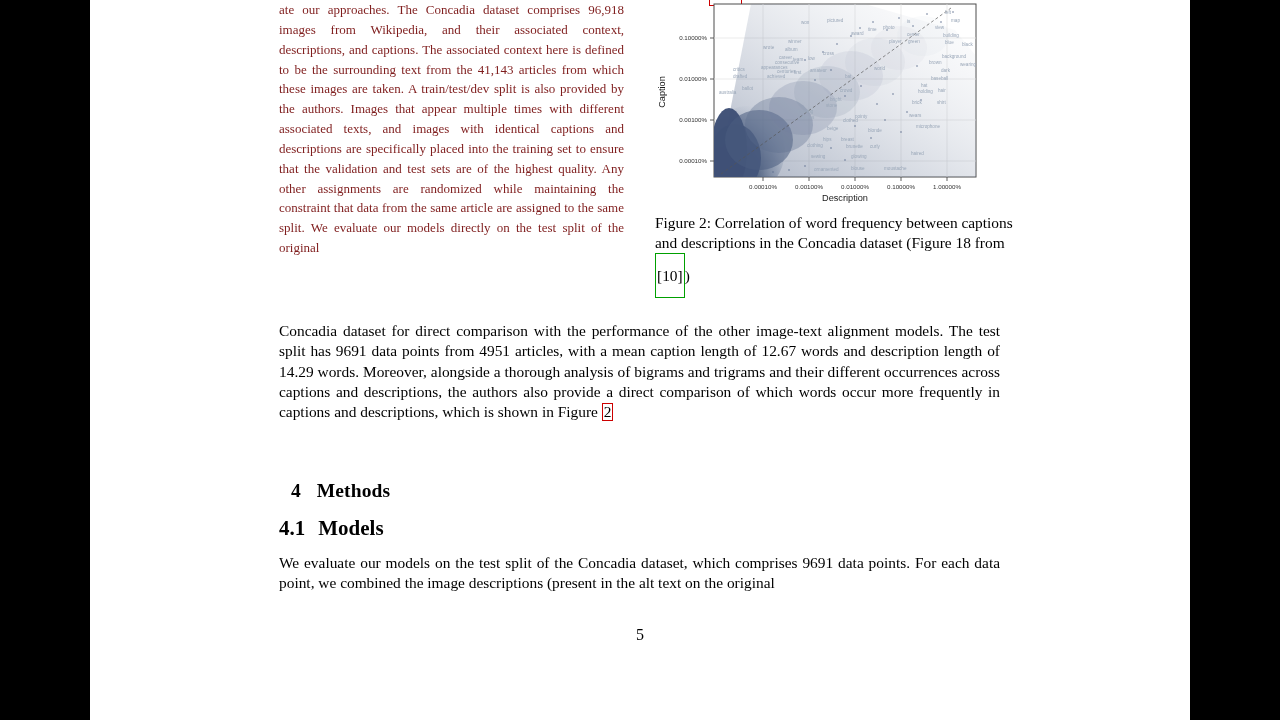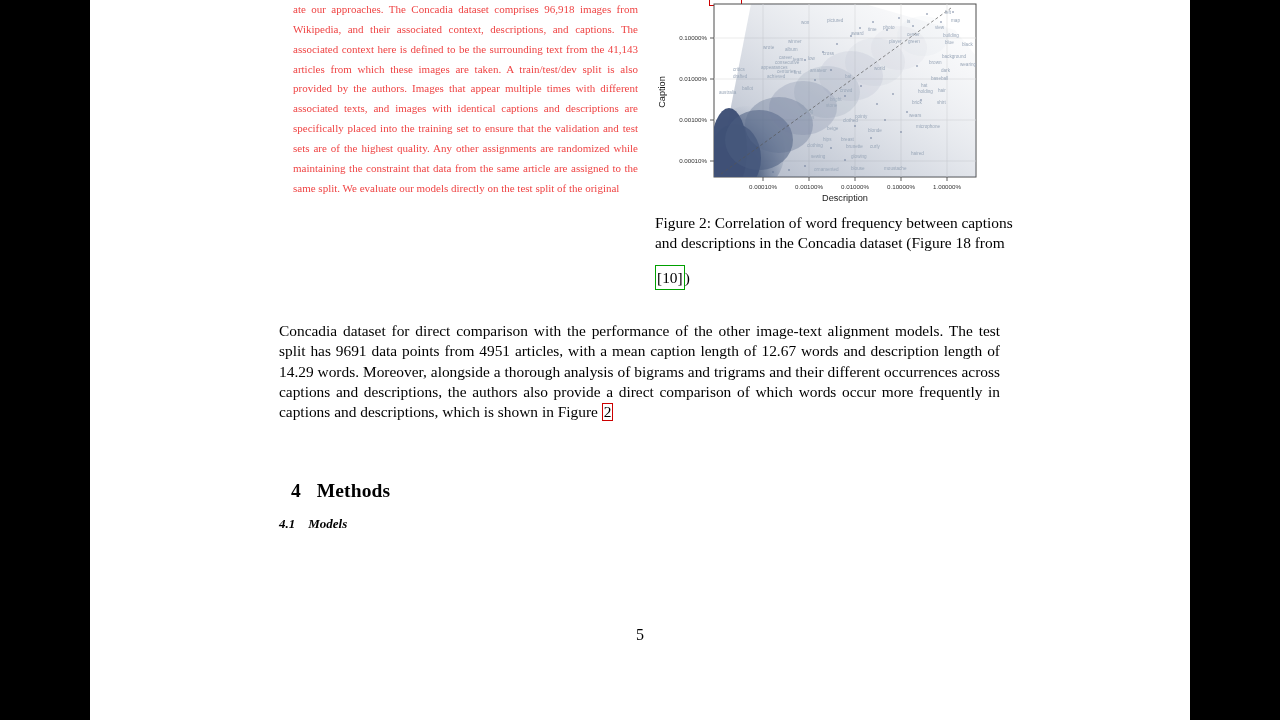--- a/index.html
+++ b/index.html
@@ -29,27 +29,27 @@
 
   
   .top-area {
     position: absolute;
     left: 189px;        
     top: 0px;
     width: 721px;       
   }
   .col-left {
     position: absolute;
-    left: 14px;
+    left: 0px;
     top: 0px;
     width: 345px;
-    font-size: 11px;
+    font-size: 13px;
     line-height: 19.85px;
     text-align: justify;
-    color: #ef4444;
+    color: #7f1d1d;
     hyphens: manual;
   }
   .col-left p { margin: 0; }
   .col-right {
     position: absolute;
     left: 374px;
     top: 0px;
     width: 360px;
   }
 
@@ -64,22 +64,22 @@
   .fig-caption {
     margin-top: 8px;
     font-size: 15.4px;
     line-height: 20px;
     color: #000;
     text-align: left;
     width: 360px;
   }
   .greenbox {
     border: 1.3px solid #00a000;
-    padding: 4px 1px;
-    margin: 12px 0px;
+    padding: 14px 1px;
+    margin: 0 0px;
     display: inline-block;
     line-height: 1.0;
   }
   .redbox {
     border: 1.3px solid #cc0000;
     padding: 0 1px;
     display: inline-block;
     line-height: 1.0;
   }
 
@@ -116,23 +116,22 @@
     font-weight: bold;
     letter-spacing: 0.1px;
   }
   h2.sec .num { margin-right: 16px; }
 
   h3.subsec {
     position: absolute;
     left: 189px;
     top: 516px;
     margin: 0;
-    font-size: 13px;
+    font-size: 21px;
     font-weight: bold;
-    font-style: italic;
   }
   h3.subsec .num { margin-right: 13px; }
 
   .para-last {
     position: absolute;
     left: 189px;
     top: 553px;
     width: 721px;
     font-size: 15.4px;
     line-height: 20.3px;
@@ -375,17 +374,20 @@
     </div>
 
     <h2 class="sec">
       <span class="num">4</span><span>Methods</span>
     </h2>
 
     <h3 class="subsec">
       <span class="num">4.1</span><span>Models</span>
     </h3>
 
+    <div class="para-last">
+      <p>We evaluate our models on the test split of the Concadia dataset, which comprises 9691 data points. For each data point, we combined the image descriptions (present in the alt text on the original</p>
+    </div>
 
     <div class="page-number">5</div>
 
   </div>
 </div>
 
 </body></html>

